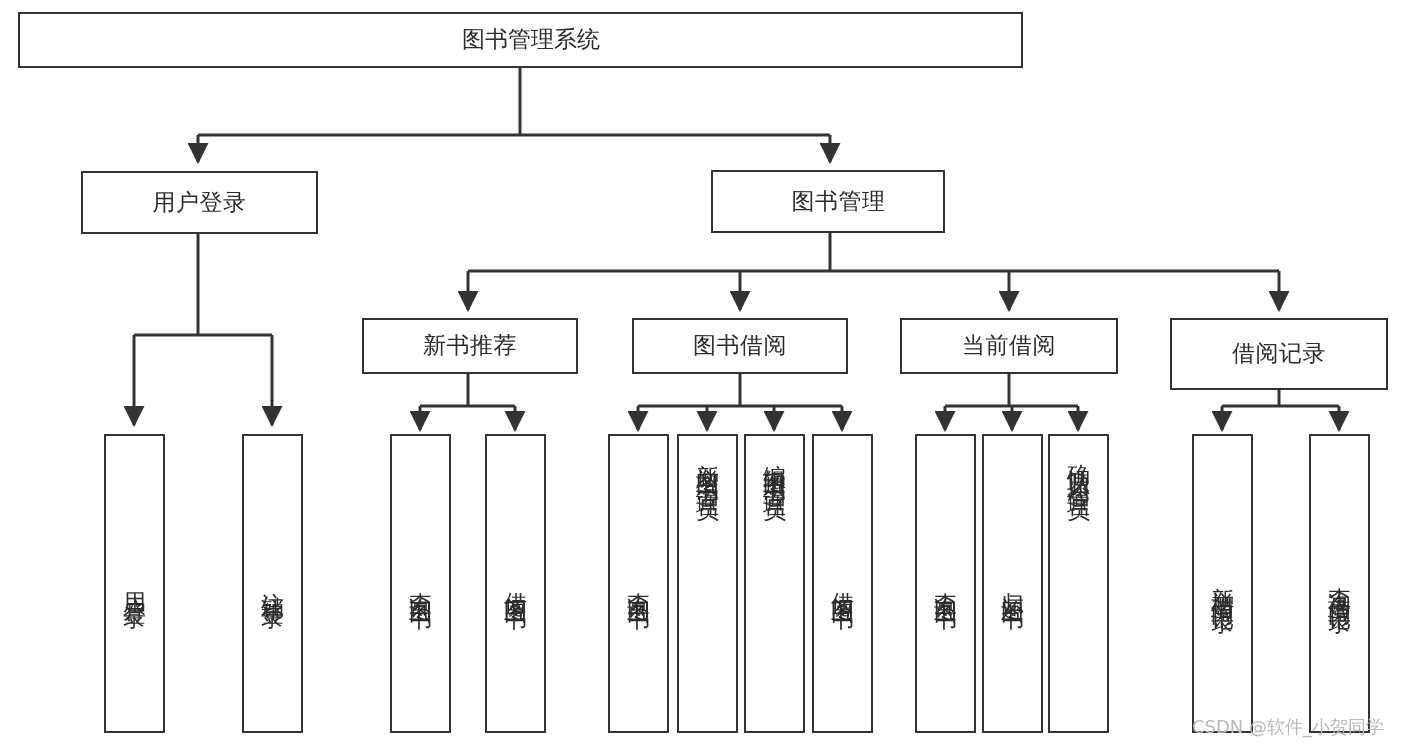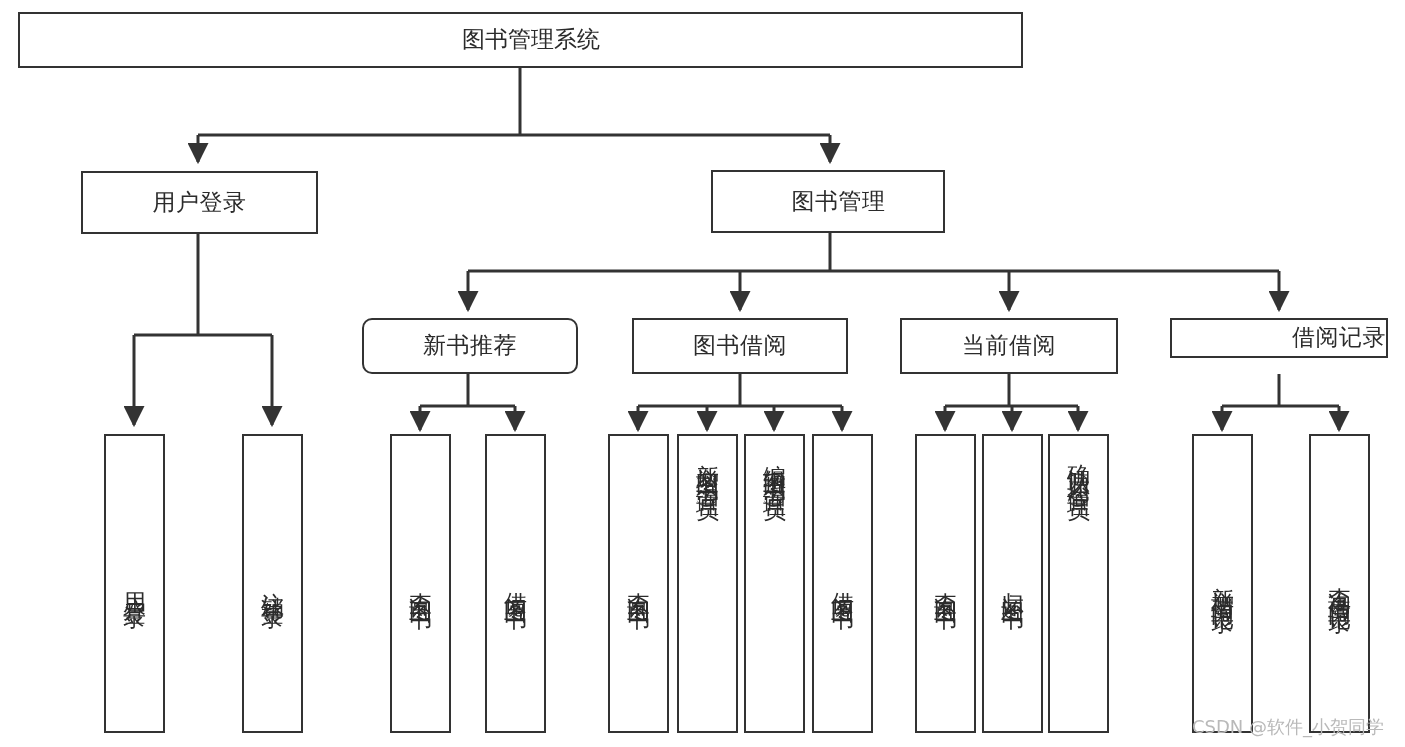--- a/index.html
+++ b/index.html
@@ -134,33 +134,33 @@
   </div>
 
   <div class="node horiz" style="left:81px; top:171px; width:237px; height:63px;">
     <span class="label">用户登录</span>
   </div>
 
   <div class="node horiz" style="left:711px; top:170px; width:234px; height:63px;padding-left:21px;">
     <span class="label">图书管理</span>
   </div>
 
-  <div class="node horiz" style="left:362px; top:318px; width:216px; height:56px;border-radius:10px;">
+  <div class="node horiz" style="left:362px; top:318px; width:216px; height:56px;">
     <span class="label">新书推荐</span>
   </div>
 
   <div class="node horiz" style="left:632px; top:318px; width:216px; height:56px;">
     <span class="label">图书借阅</span>
   </div>
 
   <div class="node horiz" style="left:900px; top:318px; width:218px; height:56px;justify-content:center;">
     <span class="label">当前借阅</span>
   </div>
 
-  <div class="node horiz" style="left:1170px; top:318px; width:218px; height:40px;justify-content:flex-end;">
+  <div class="node horiz" style="left:1170px; top:318px; width:218px; height:72px;">
     <span class="label">借阅记录</span>
   </div>
 
   <div class="node vert centered" style="left:104px; top:434px; width:61px; height:299px;">
     <span class="label">用户登录</span>
   </div>
 
   <div class="node vert centered" style="left:242px; top:434px; width:61px; height:299px;">
     <span class="label">注销登录</span>
   </div>

